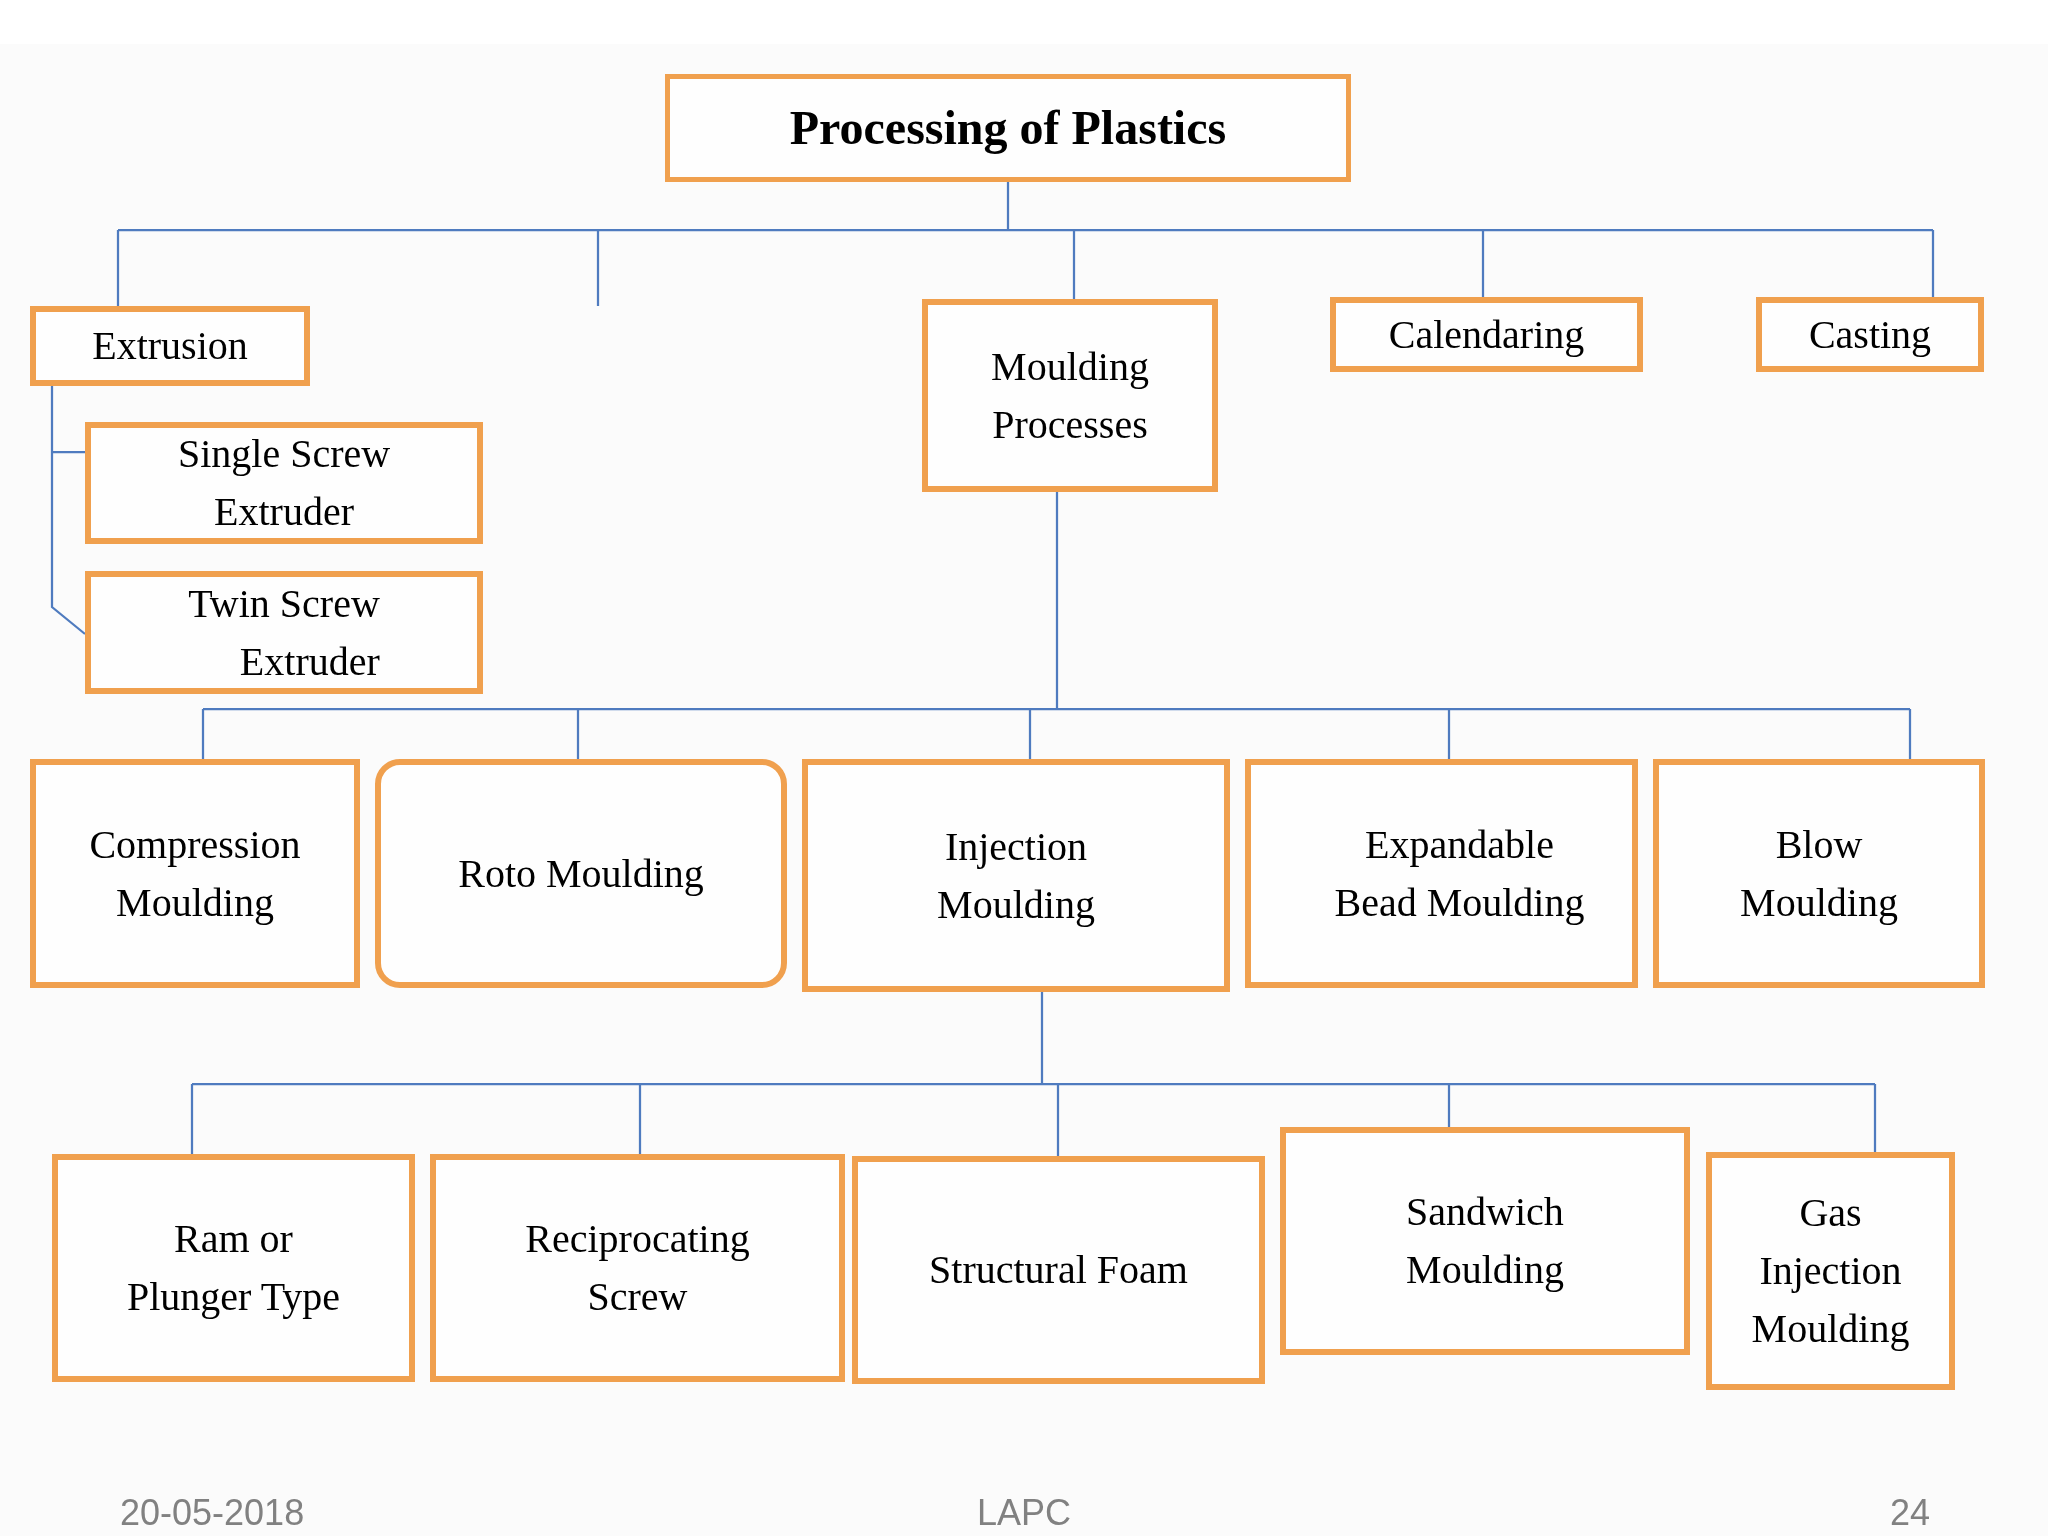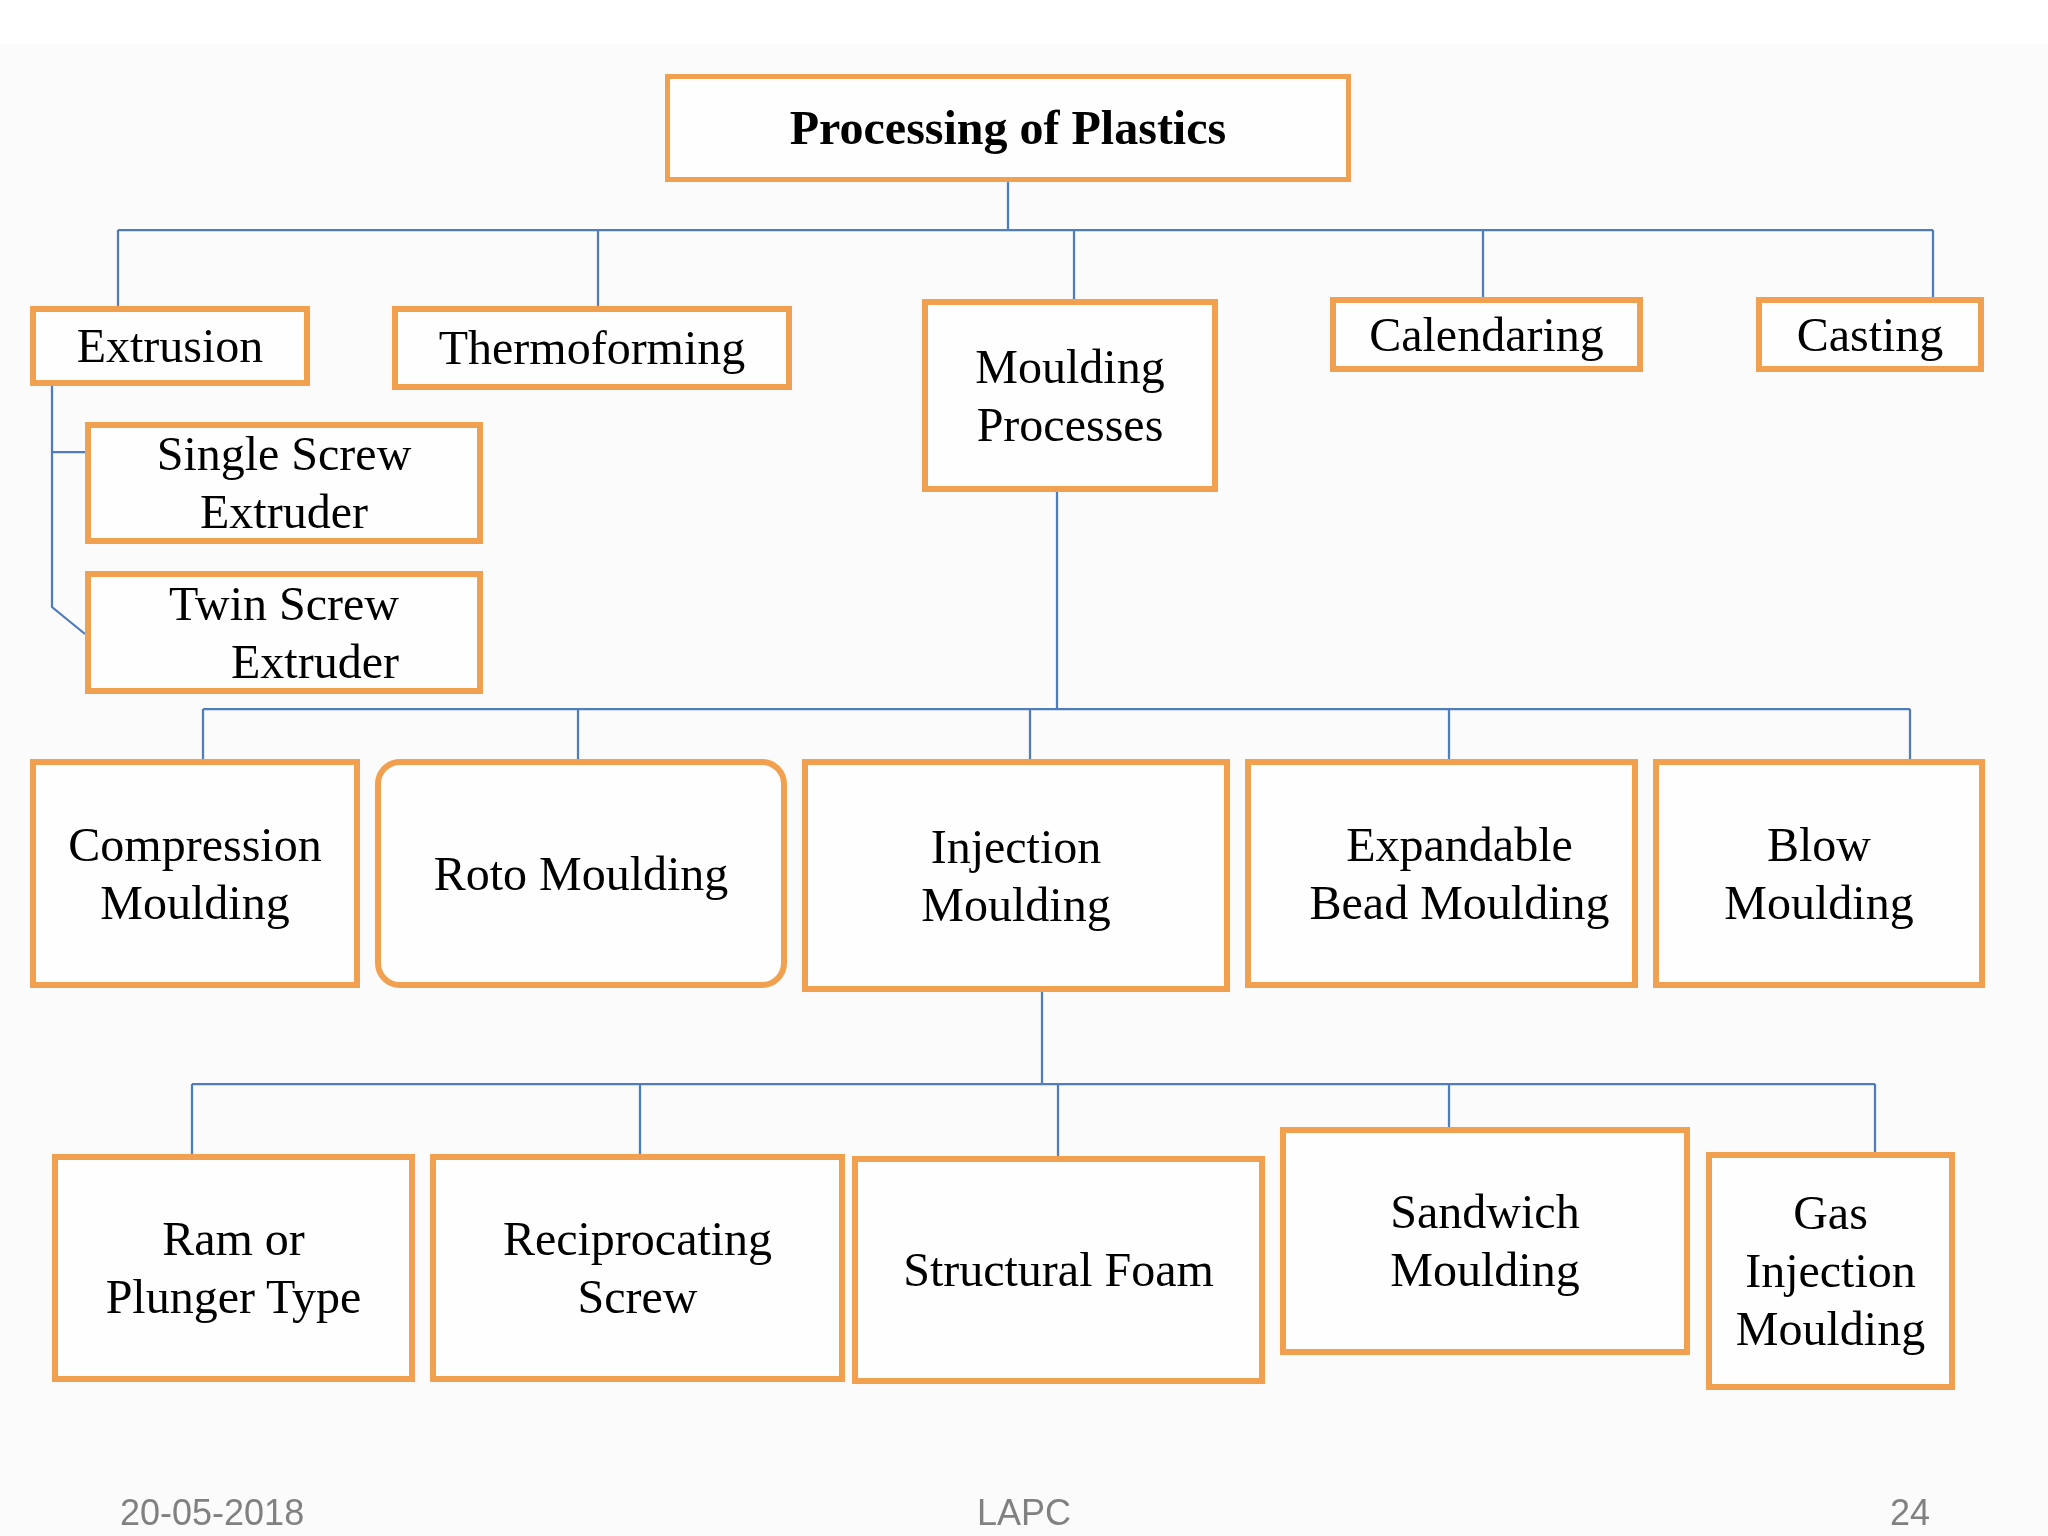--- a/index.html
+++ b/index.html
@@ -24,21 +24,21 @@
     position:absolute;
     z-index:2;
     box-sizing:border-box;
     border:6px solid #f0a04e;
     background:#fefefe;
     color:#000;
     display:flex;
     align-items:center;
     justify-content:center;
     text-align:center;
-    font-size:48px;
+    font-size:40px;
     line-height:58px;
     white-space:pre-line;
   }
   .node.title{
     border-width:5px;
     font-weight:bold;
     font-size:48px;
   }
   
   .n-title        {left:665px;  top:30px;   width:686px; height:108px;}
@@ -102,21 +102,20 @@
     <path d="M192,1040 V1110"></path>
     <path d="M640,1040 V1110"></path>
     <path d="M1058,1040 V1112"></path>
     <path d="M1449,1040 V1110"></path>
     <path d="M1875,1040 V1108"></path>
   </svg>
 
   <div class="node title n-title">Processing of Plastics</div>
 
   <div class="node n-extrusion">Extrusion</div>
-  <div class="node n-thermoforming">Thermoforming</div>
   <div class="node n-moulding">Moulding
 Processes</div>
   <div class="node n-calendaring">Calendaring</div>
   <div class="node n-casting">Casting</div>
 
   <div class="node n-single-screw">Single Screw
 Extruder</div>
   <div class="node n-twin-screw">Twin Screw
 Extruder</div>
 

